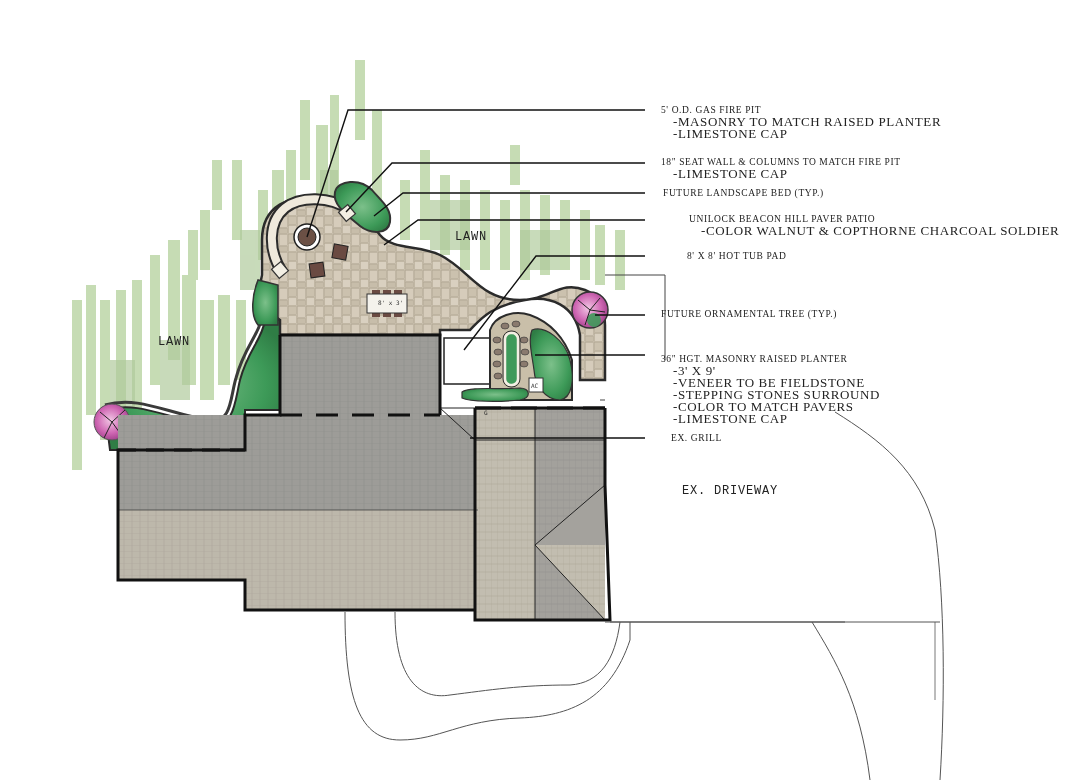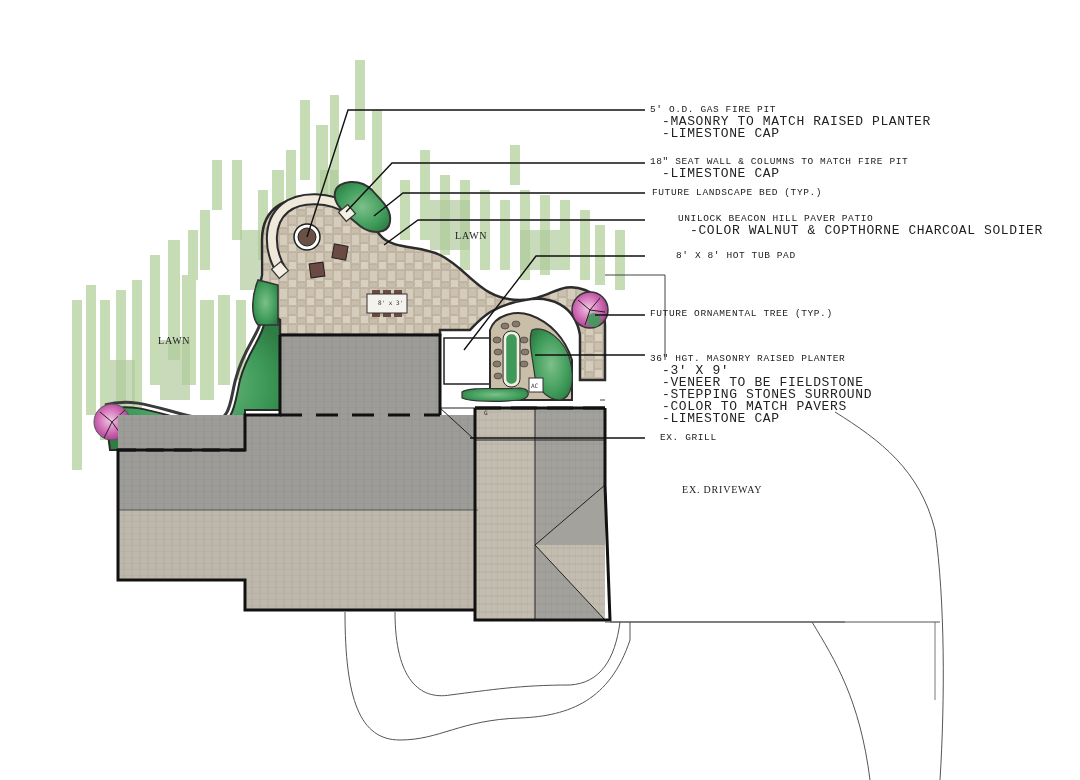--- a/index.html
+++ b/index.html
@@ -1,20 +1,20 @@
 <!DOCTYPE html>
 <html><head>
 <meta charset="utf-8">
 <style>
   html, body { margin:0; padding:0; background:#ffffff; }
   body { width:1080px; height:780px; overflow:hidden; position:relative; font-family:"DejaVu Sans", sans-serif; }
   #plan { position:absolute; left:0; top:0; width:1080px; height:780px; }
-  .note { position:absolute; font-family:Liberation Mono, monospace; font-size:9.5px; letter-spacing:0.6px; color:#222; text-transform:uppercase; white-space:nowrap; line-height:12px; }
+  .note { position:absolute; font-family:Liberation Serif, serif; font-size:9.5px; letter-spacing:0.6px; color:#222; text-transform:uppercase; white-space:nowrap; line-height:12px;margin-left:11px; }
   .note .sub { display:block; padding-left:12px; font-size:13px; }
-  .lbl { position:absolute; font-family:Liberation Serif, serif; font-size:10px; letter-spacing:0.8px; color:#222; text-transform:uppercase; white-space:nowrap; }
+  .lbl { position:absolute; font-family:Liberation Mono, monospace; font-size:12px; letter-spacing:0.8px; color:#222; text-transform:uppercase; white-space:nowrap; }
   .tiny { position:absolute; font-family:"DejaVu Sans Mono", monospace; font-size:6px; color:#333; white-space:nowrap; }
 </style>
 </head>
 <body>
 
 <svg id="plan" viewBox="0 0 1080 780" xmlns="http://www.w3.org/2000/svg">
   <defs>
     <pattern id="shingleDark" width="8" height="6" patternUnits="userSpaceOnUse">
       <rect width="8" height="6" fill="#9d9c98"></rect>
       <path d="M0 6 H8 M4 0 V6" stroke="#8d8c88" stroke-width="0.6"></path>

